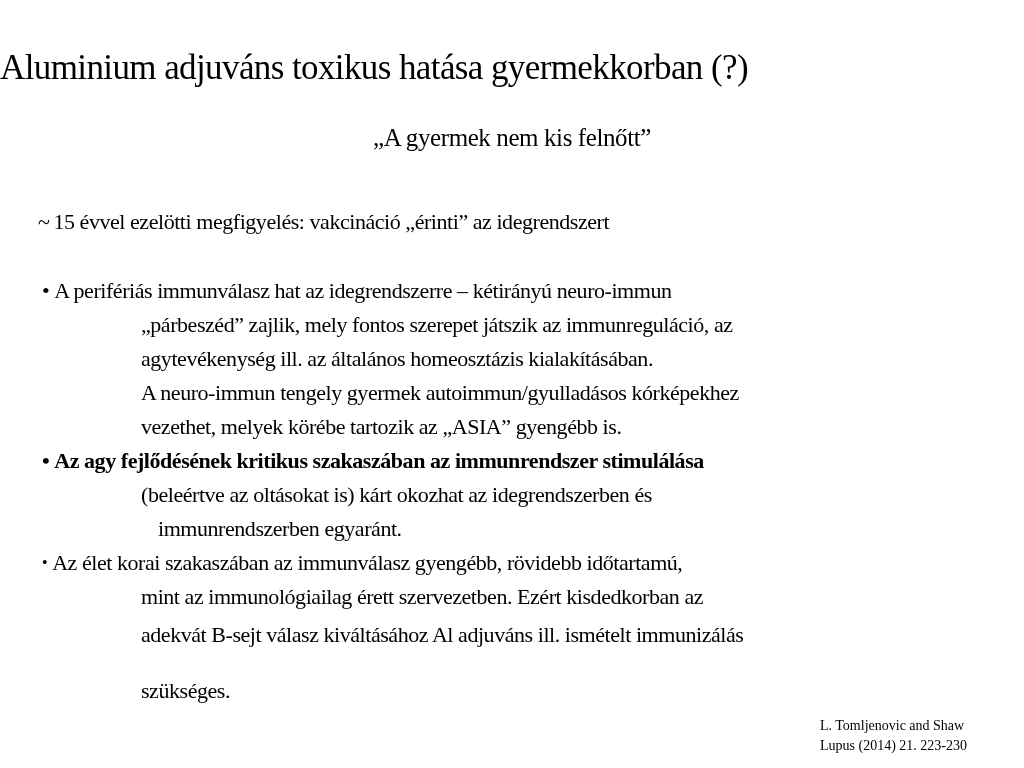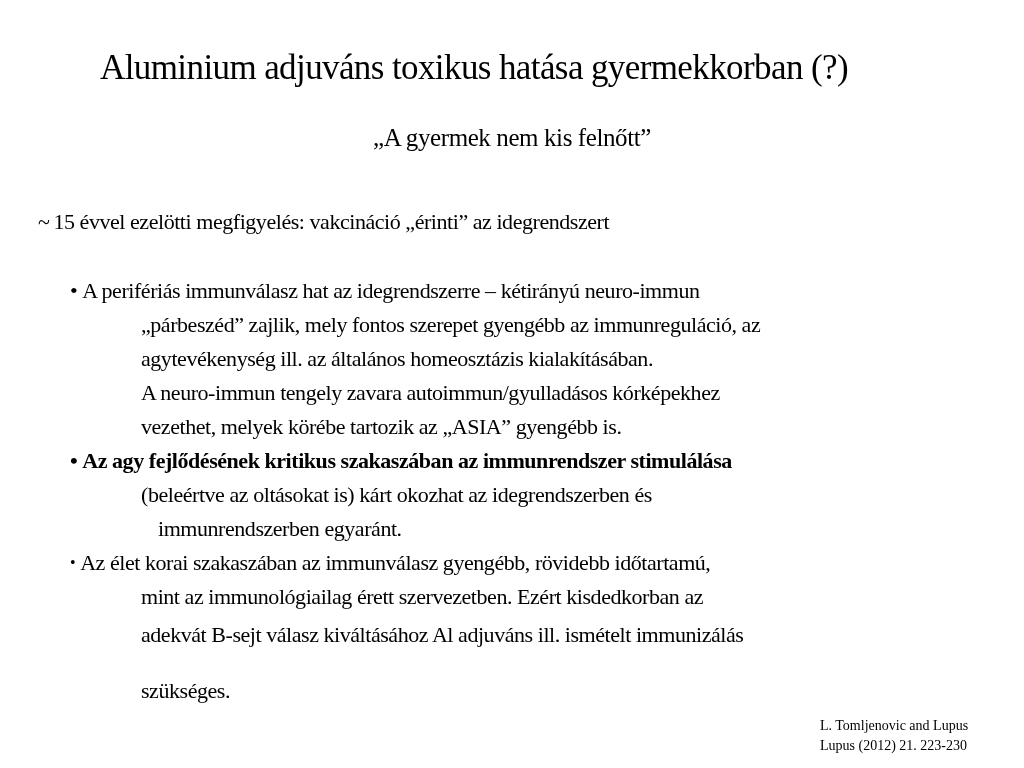--- a/index.html
+++ b/index.html
@@ -13,21 +13,21 @@
     position: relative;
     overflow: hidden;
     font-family: "Liberation Serif", "DejaVu Serif", serif;
     color: #000000;
   }
   .slide-title {
     position: absolute;
     left: 0;
     top: 44px;
     width: 848px;
-    text-align: right;
+    text-align: left;
     font-size: 35px;
     line-height: 48px;
     letter-spacing: -0.6px;
     white-space: nowrap;
     font-family: Liberation Serif, serif;
   }
   .slide-subtitle {
     position: absolute;
     left: 0;
     top: 121px;
@@ -42,21 +42,21 @@
     position: absolute;
     font-size: 22px;
     line-height: 30px;
     letter-spacing: -0.45px;
     white-space: nowrap;
   }
   .intro { left: 38px; top: 207px; }
   .intro .tilde { font-size: 22px; margin-right: 4px; }
   .bullet-dot { display: inline-block; margin-right: 5px; }
   .bullet-dot.small { font-size: 16px; vertical-align: 2px; }
-  .b-first { left: 42px; margin-left: 28px; }
+  .b-first { left: 42px; }
   .b-cont { left: 141px; }
   .reference {
     position: absolute;
     left: 820px;
     top: 716px;
     font-size: 14px;
     line-height: 20px;
     white-space: nowrap;
   }
 </style>
@@ -70,23 +70,23 @@
   <div class="slide-subtitle">„A gyermek nem kis felnőtt”</div>
 
   <div class="body-line intro">
     <span class="tilde">~</span><span>15 évvel ezelötti megfigyelés: vakcináció „érinti” az idegrendszert</span>
   </div>
 
   <div>
     <div class="body-line b-first" style="top:276px;">
       <span class="bullet-dot">•</span><span>A perifériás immunválasz hat az idegrendszerre – kétirányú neuro-immun</span>
     </div>
-    <div class="body-line b-cont" style="top:310px;">„párbeszéd” zajlik, mely fontos szerepet gyengébb az immunreguláció, az</div>
+    <div class="body-line b-cont" style="top:310px;">„párbeszéd” zajlik, mely fontos szerepet játszik az immunreguláció, az</div>
     <div class="body-line b-cont" style="top:344px;">agytevékenység ill. az általános homeosztázis kialakításában.</div>
-    <div class="body-line b-cont" style="top:378px;">A neuro-immun tengely zavara autoimmun/gyulladásos kórképekhez</div>
+    <div class="body-line b-cont" style="top:378px;">A neuro-immun tengely gyermek autoimmun/gyulladásos kórképekhez</div>
     <div class="body-line b-cont" style="top:412px;">vezethet, melyek körébe tartozik az „ASIA” gyengébb is.</div>
   </div>
 
   <div>
     <div class="body-line b-first" style="top:446px;font-weight:bold;">
       <span class="bullet-dot">•</span><span>Az agy fejlődésének kritikus szakaszában az immunrendszer stimulálása</span>
     </div>
     <div class="body-line b-cont" style="top:480px;">(beleértve az oltásokat is) kárt okozhat az idegrendszerben és</div>
     <div class="body-line b-cont" style="top:514px;margin-left:17px;">immunrendszerben egyaránt.</div>
   </div>
@@ -94,17 +94,17 @@
   <div>
     <div class="body-line b-first" style="top:548px;">
       <span class="bullet-dot small">•</span><span>Az élet korai szakaszában az immunválasz gyengébb, rövidebb időtartamú,</span>
     </div>
     <div class="body-line b-cont" style="top:582px;">mint az immunológiailag érett szervezetben. Ezért kisdedkorban az</div>
     <div class="body-line b-cont" style="top:620px;">adekvát B-sejt válasz kiváltásához Al adjuváns ill. ismételt immunizálás</div>
     <div class="body-line b-cont" style="top:676px;">szükséges.</div>
   </div>
 
   <div class="reference">
-    <div>L. Tomljenovic and Lupus</div>
-    <div>Lupus (2012) 21. 223-230</div>
+    <div>L. Tomljenovic and Shaw</div>
+    <div>Lupus (2014) 21. 223-230</div>
   </div>
 
 </div>
 
 </body></html>

